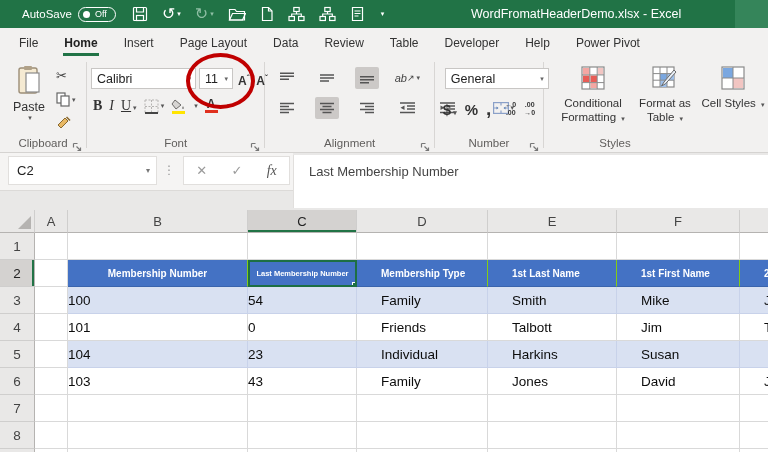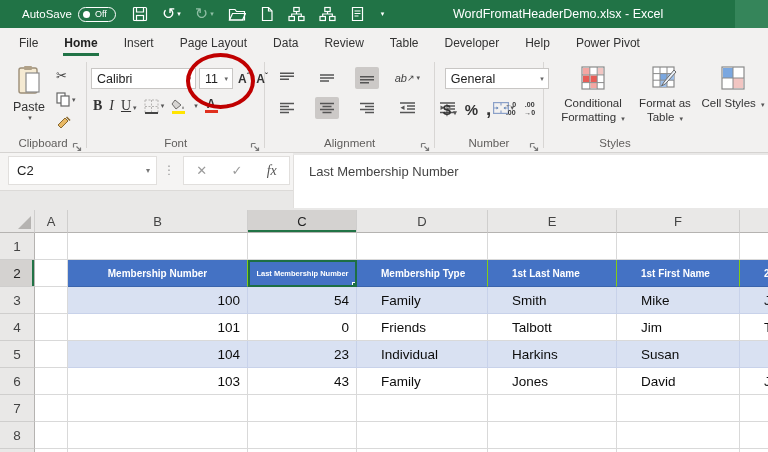--- a/index.html
+++ b/index.html
@@ -12,21 +12,21 @@
   .autosave { display:flex; align-items:center; gap:6px; margin-left:22px; font-size:11.5px; }
   .toggle { width:38px; height:15px; border:1px solid #fff; border-radius:8px; display:flex; align-items:center; position:relative; }
   .toggle .dot { width:7px; height:7px; border-radius:50%; background:#fff; margin-left:4px; }
   .toggle .tlabel { font-size:9px; margin-left:5px; }
   .qat { display:flex; align-items:center; gap:14px; margin-left:16px; }
   .qat .ic { display:flex; align-items:center; }
   .qat svg { display:block; }
   .glyph16 { font-size:16px; line-height:16px; }
   .caret-xs { font-size:7px; margin-left:2px; color:#d8ead f; }
   .dim { color:#8fbfa5; }
-  .wintitle { position:absolute; left:453px; top:7px; font-size:12.5px; color:#fff; white-space:nowrap; }
+  .wintitle { position:absolute; left:471px; top:7px; font-size:12.5px; color:#fff; white-space:nowrap; }
   .tb-accent { position:absolute; right:0; top:0; width:33px; height:28px; background:#35855a; }
 
   
   .tabsrow { position:absolute; top:28px; left:0; width:768px; height:30px; background:#f2f1f0; display:flex; align-items:stretch; padding-left:6px; }
   .tab { padding:12px 13px; display:flex; align-items:center; font-size:12px; color:#333; white-space:nowrap; position:relative; }
   .tab.active { font-weight:bold; color:#222; }
   .tab.active .ul { position:absolute; left:12px; right:12px; bottom:2px; height:3px; background:#217346; }
 
   
   .ribbon { position:absolute; top:58px; left:0; width:768px; height:95px; background:#f2f1f0; border-bottom:1px solid #d5d3d1; display:flex; }
@@ -42,21 +42,21 @@
   .g-clip { width:97px; }
   .paste { position:absolute; left:8px; top:7px; width:42px; height:82px; display:flex; flex-direction:column; align-items:center; font-size:12.5px; color:#333; }
   .paste .plabel { margin-top:5px; }
   .clipcol { position:absolute; left:56px; top:10px; display:flex; flex-direction:column; gap:9px; align-items:flex-start; }
   .clipcol .row { display:flex; align-items:center; }
 
   
   .g-font { width:200px; }
   .combo { background:#fff; border:1px solid #c8c6c4; height:21px; display:flex; align-items:center; font-size:12.5px; color:#222; padding-left:5px; position:relative; }
   .combo .ccaret { margin-left:auto; margin-right:4px; font-size:7px; color:#666; }
-  .fontrow1 { position:absolute; left:4px; top:10px; display:flex; align-items:center; gap:3px; }
+  .fontrow1 { position:absolute; left:4px; top:10px; display:flex; align-items:flex-end; gap:3px; }
   .fontname { width:105px; }
   .fontsize { width:34px; }
   .azbtn { font-size:12px; font-weight:bold; color:#333; padding:1px 2px; }
   .azbtn sup { font-size:8px; }
   .fontrow2 { position:absolute; left:6px; top:40px; display:flex; align-items:center; gap:7px; font-size:13px; color:#333; }
   .biu b { font-family:"Liberation Serif", serif; font-size:14px; }
   .biu i { font-family:"Liberation Serif", serif; font-size:14px; }
   .biu u { font-family:"Liberation Serif", serif; font-size:14px; }
   .swatchbtn { display:flex; flex-direction:column; align-items:center; line-height:10px; }
   .swatchbtn .bar { width:13px; height:3px; margin-top:1px; }
@@ -101,21 +101,21 @@
   .srow { display:flex; height:27px; }
   .hdrrow { height:23px; }
   .cRH{width:35px;} .cA{width:33px;} .cB{width:180px;} .cC{width:109px;} .cD{width:131px;} .cE{width:129px;} .cF{width:123px;} .cG{width:134px;}
   .chead { background:#e9e8e7; border-right:1px solid #cfcecd; border-bottom:1px solid #b5b3b1; display:flex; align-items:center; justify-content:center; font-size:13px; color:#444; }
   .chead.selcol { background:#d4d2d0; box-shadow:inset 0 -2px 0 #217346; color:#222; }
   .corner { position:relative; }
   .corner .tri { position:absolute; right:3px; bottom:3px; width:0; height:0; border-bottom:13px solid #b5b3b1; border-left:13px solid transparent; }
   .rnum { background:#e9e8e7; border-right:1px solid #b5b3b1; border-bottom:1px solid #cfcecd; display:flex; align-items:center; justify-content:center; font-size:13.5px; color:#444; }
   .rnum.selrow { background:#d4d2d0; box-shadow:inset -2px 0 0 #217346; color:#222; }
   .cell { background:#fff; border-right:1px solid #d9d9d9; border-bottom:1px solid #d9d9d9; display:flex; align-items:center; font-size:13.5px; color:#0c0c0c; overflow:hidden; white-space:nowrap; }
-  .cell.num { justify-content:flex-end; padding-right:7px; }
+  .cell.num { justify-content:flex-start; padding-right:7px; }
   .cell.txt { padding-left:24px; }
   .band { background:#d9e1f2; border-right-color:#c8d2ea; border-bottom-color:#c8d2ea; }
   .hblue { background:#4472c4; border-right:1px solid #84cc16; border-bottom:1px solid #3a64ad; color:#fff; font-weight:bold; font-size:10px; }
   .hblue.ctr { justify-content:center; padding:0; }
   .selcell { position:relative; border:2px solid #1d6f43 !important; justify-content:center; padding:0; font-size:7.5px; }
   .fillhandle { position:absolute; right:-3px; bottom:-3px; width:6px; height:6px; background:#1d6f43; border:1px solid #fff; }
 
   
   .redcircle { position:absolute; left:186px; top:53px; width:69px; height:56px; border:4.5px solid #c00000; border-radius:50%; z-index:60; }
 

